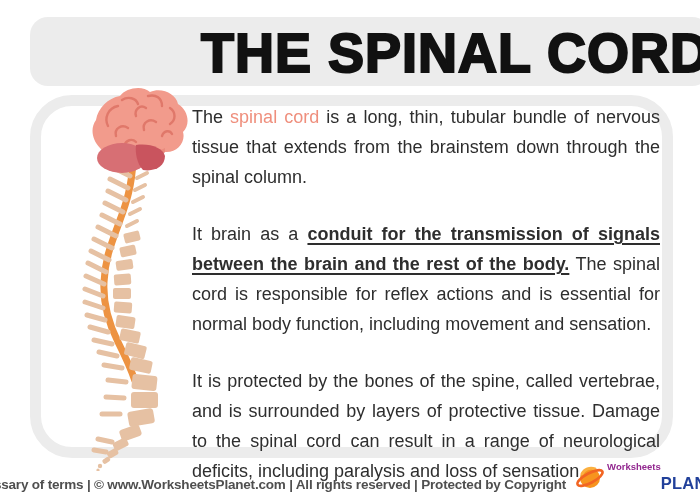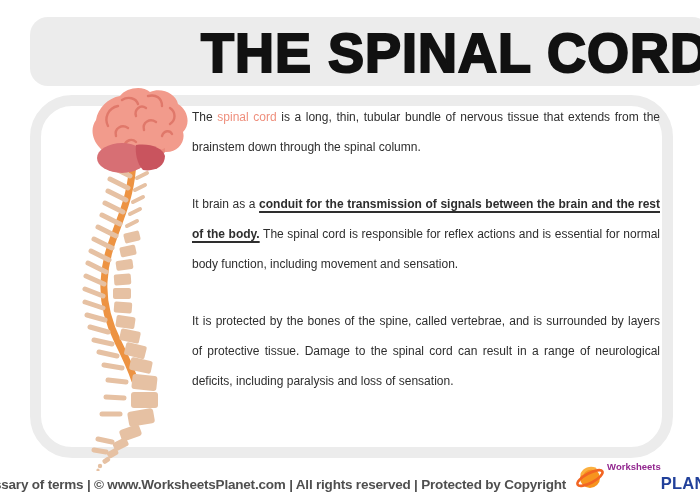--- a/index.html
+++ b/index.html
@@ -41,21 +41,21 @@
     position:absolute;left:30px;top:95px;width:643px;height:363px;
     background:#ffffff;border:11px solid var(--panel-gray);border-radius:42px;
   }
   
   .spine-illustration{
     position:absolute;left:78px;top:86px;width:115px;height:385px;z-index:3;
   }
   
   .definition{
     position:absolute;left:192px;top:102px;width:468px;z-index:2;
-    color:var(--body-text);font-size:12px;line-height:30px;
+    color:var(--body-text);font-size:18px;line-height:30px;
     text-align:justify;
   }
   .definition p{margin:0 0 27px 0;}
   .definition p:last-child{margin-bottom:4px;}
   .seg-accent{color:var(--accent);}
   .seg-emphasis{font-weight:bold;text-decoration:underline;text-decoration-thickness:2px;text-underline-offset:3px;}
   
   .footer{
     position:absolute;left:0;top:458px;width:700px;height:37px;
     display:flex;align-items:center;justify-content:center;gap:9px;z-index:4;

